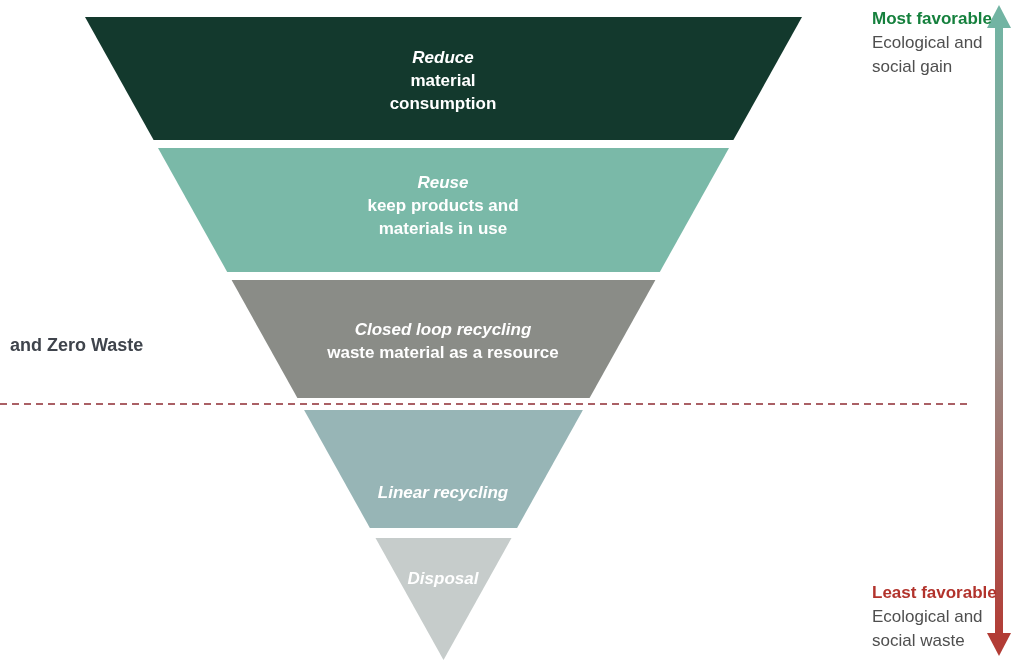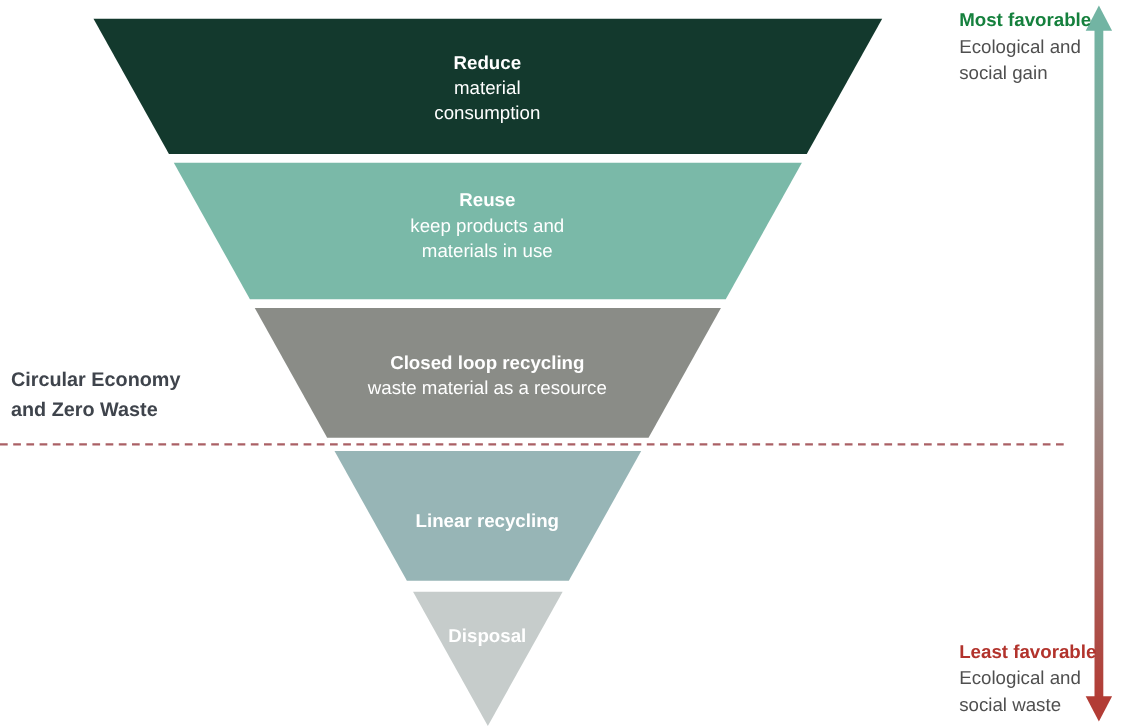--- a/index.html
+++ b/index.html
@@ -17,22 +17,22 @@
   .seg-label {
     position: absolute;
     left: 443px;
     width: 440px;
     transform: translate(-50%, -50%);
     text-align: center;
     color: #ffffff;
     font-size: 17px;
     line-height: 23px;
   }
-  .seg-title { display: block; font-weight: 700; }
-  .seg-sub   { display: block; font-weight: 400; }
+  .seg-title { display: block; font-weight: 700; font-style: italic; }
+  .seg-sub   { display: block; font-weight: 700; }
   .left-label {
     position: absolute;
     left: 10px;
     font-size: 18px;
     font-weight: 700;
     line-height: 27px;
     color: #3f444c;
     white-space: nowrap;
   }
   .left-label span { display: block; }
@@ -86,30 +86,29 @@
     </div>
     <div class="seg-label" style="top: 205px; text-align: center;">
       <span class="seg-title">Reuse</span>
       <span class="seg-sub">keep products and</span>
       <span class="seg-sub">materials in use</span>
     </div>
     <div class="seg-label" style="top: 341px;">
       <span class="seg-title">Closed loop recycling</span>
       <span class="seg-sub">waste material as a resource</span>
     </div>
-    <div class="seg-label" style="top: 474px;">
+    <div class="seg-label" style="top: 492px;">
       <span class="seg-title">Linear recycling</span>
     </div>
     <div class="seg-label" style="top: 578px;">
       <span class="seg-title">Disposal</span>
     </div>
   </div>
 
 <div class="left-label" id="left-circular" style="top:332px">
-  <span>Circular Economy</span>
   <span>and Zero Waste</span>
 </div>
 
 <div class="left-label" id="left-linear" style="top:427px">
 </div>
 
 <div class="right-label" id="right-top" style="top:7px">
   <span class="heading">Most favorable</span>
   <span class="line">Ecological and</span>
   <span class="line">social gain</span>

